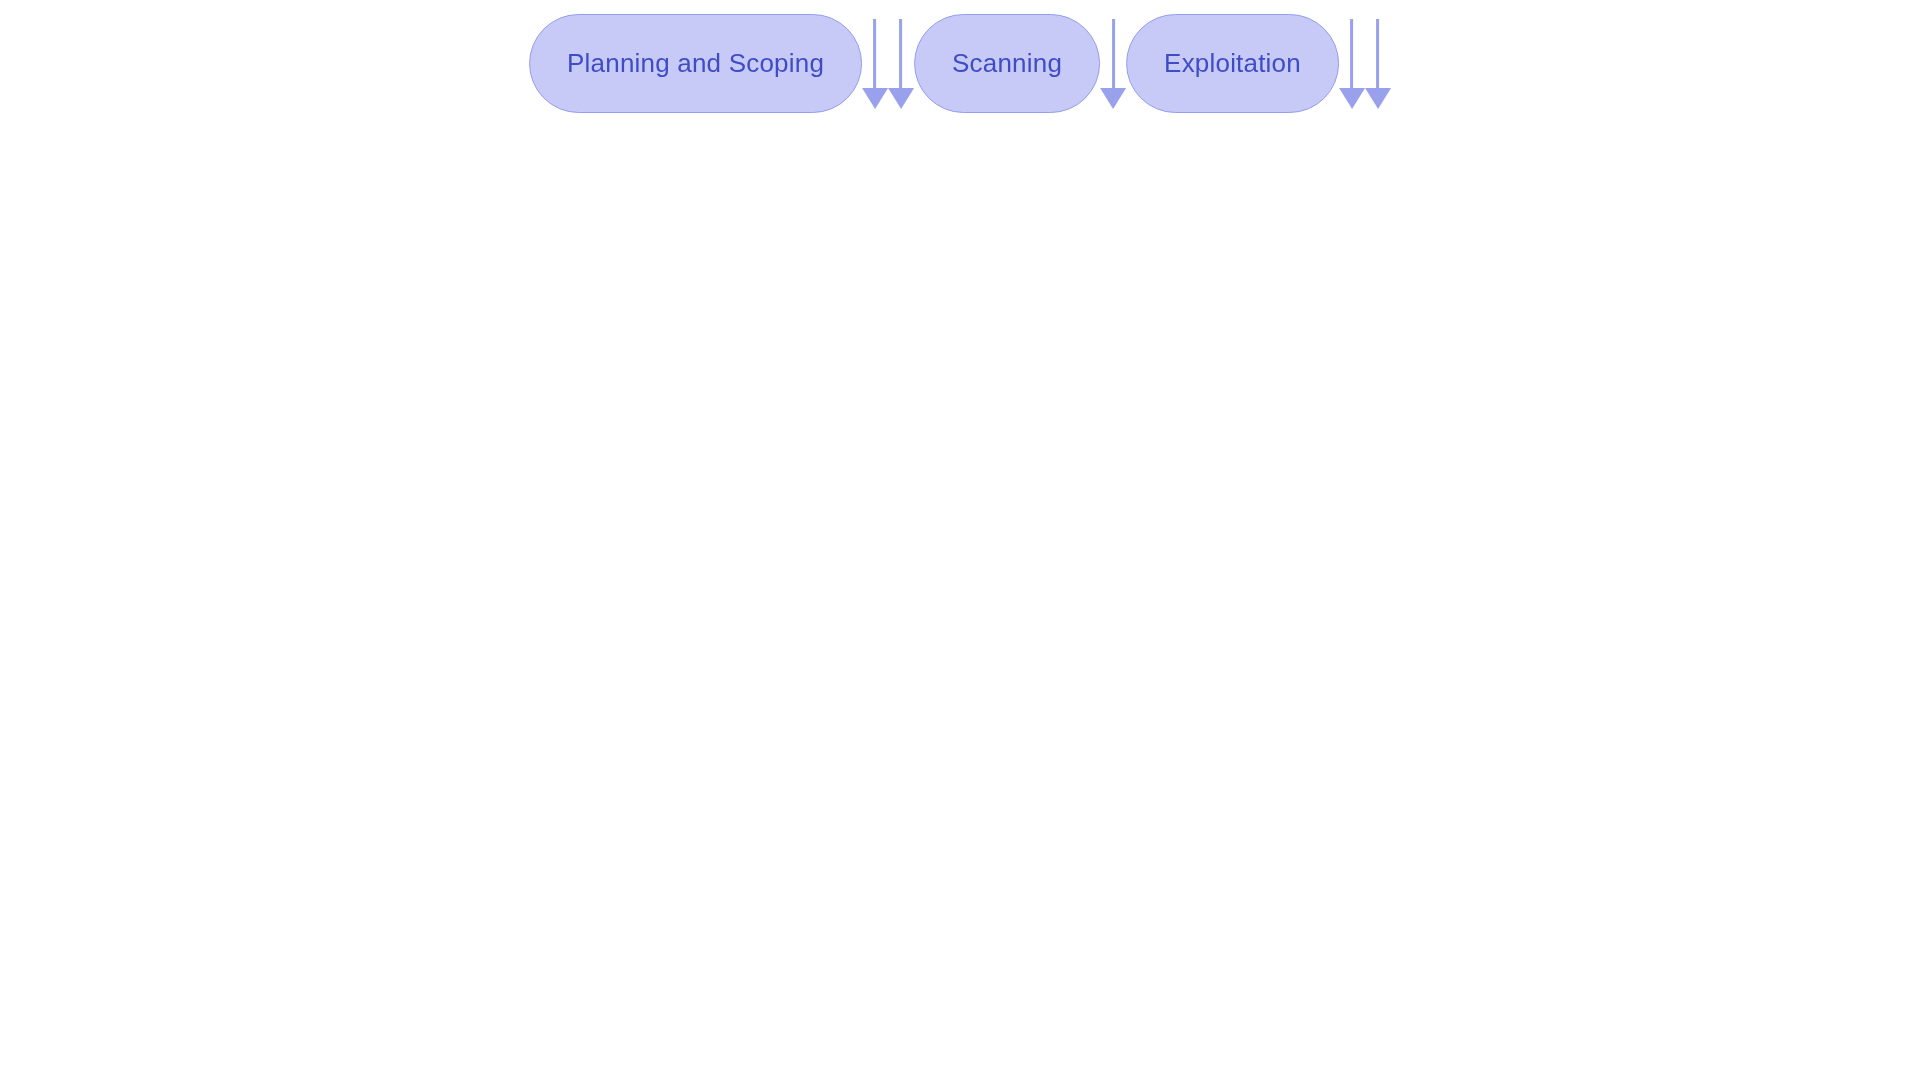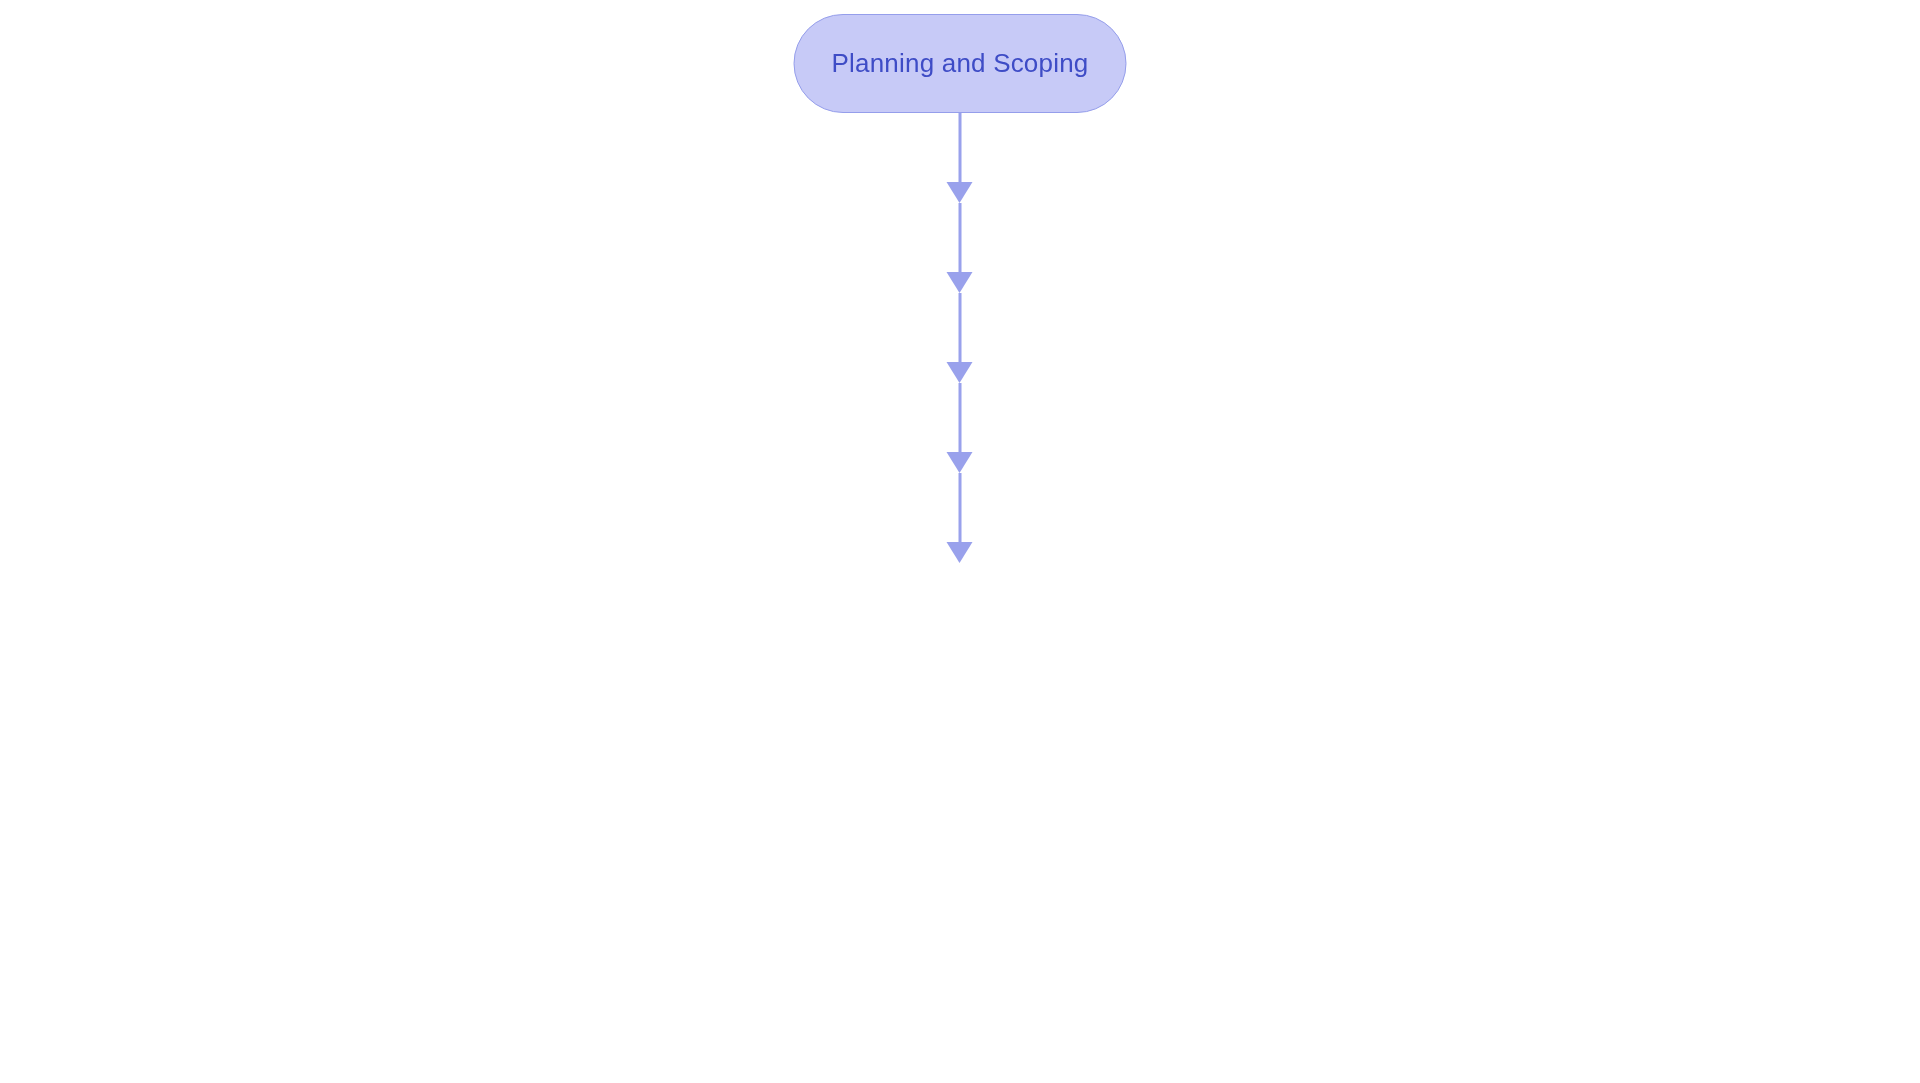--- a/index.html
+++ b/index.html
@@ -22,21 +22,21 @@
     width: 1920px;
     height: 1083px;
     background: var(--background);
   }
   .flow-column {
     position: absolute;
     top: 14px;
     left: 50%;
     transform: translateX(-50%);
     display: flex;
-    flex-direction: column;
+    flex-direction: row;
     align-items: center;
   }
   .node {
     height: 97px;
     padding: 0 37px;
     border: 1.5px solid var(--node-border);
     border-radius: 50px;
     background: var(--node-fill);
     color: var(--node-text);
     font-size: 26px;
@@ -79,26 +79,32 @@
       <div class="line"></div>
       <div class="head"></div>
     </div>
 
 
     <div class="connector">
       <div class="line"></div>
       <div class="head"></div>
     </div>
 
+    <div class="node">
+      <span>Scanning</span>
+    </div>
 
     <div class="connector">
       <div class="line"></div>
       <div class="head"></div>
     </div>
 
+    <div class="node">
+      <span>Exploitation</span>
+    </div>
 
     <div class="connector">
       <div class="line"></div>
       <div class="head"></div>
     </div>
 
 
     <div class="connector">
       <div class="line"></div>
       <div class="head"></div>

